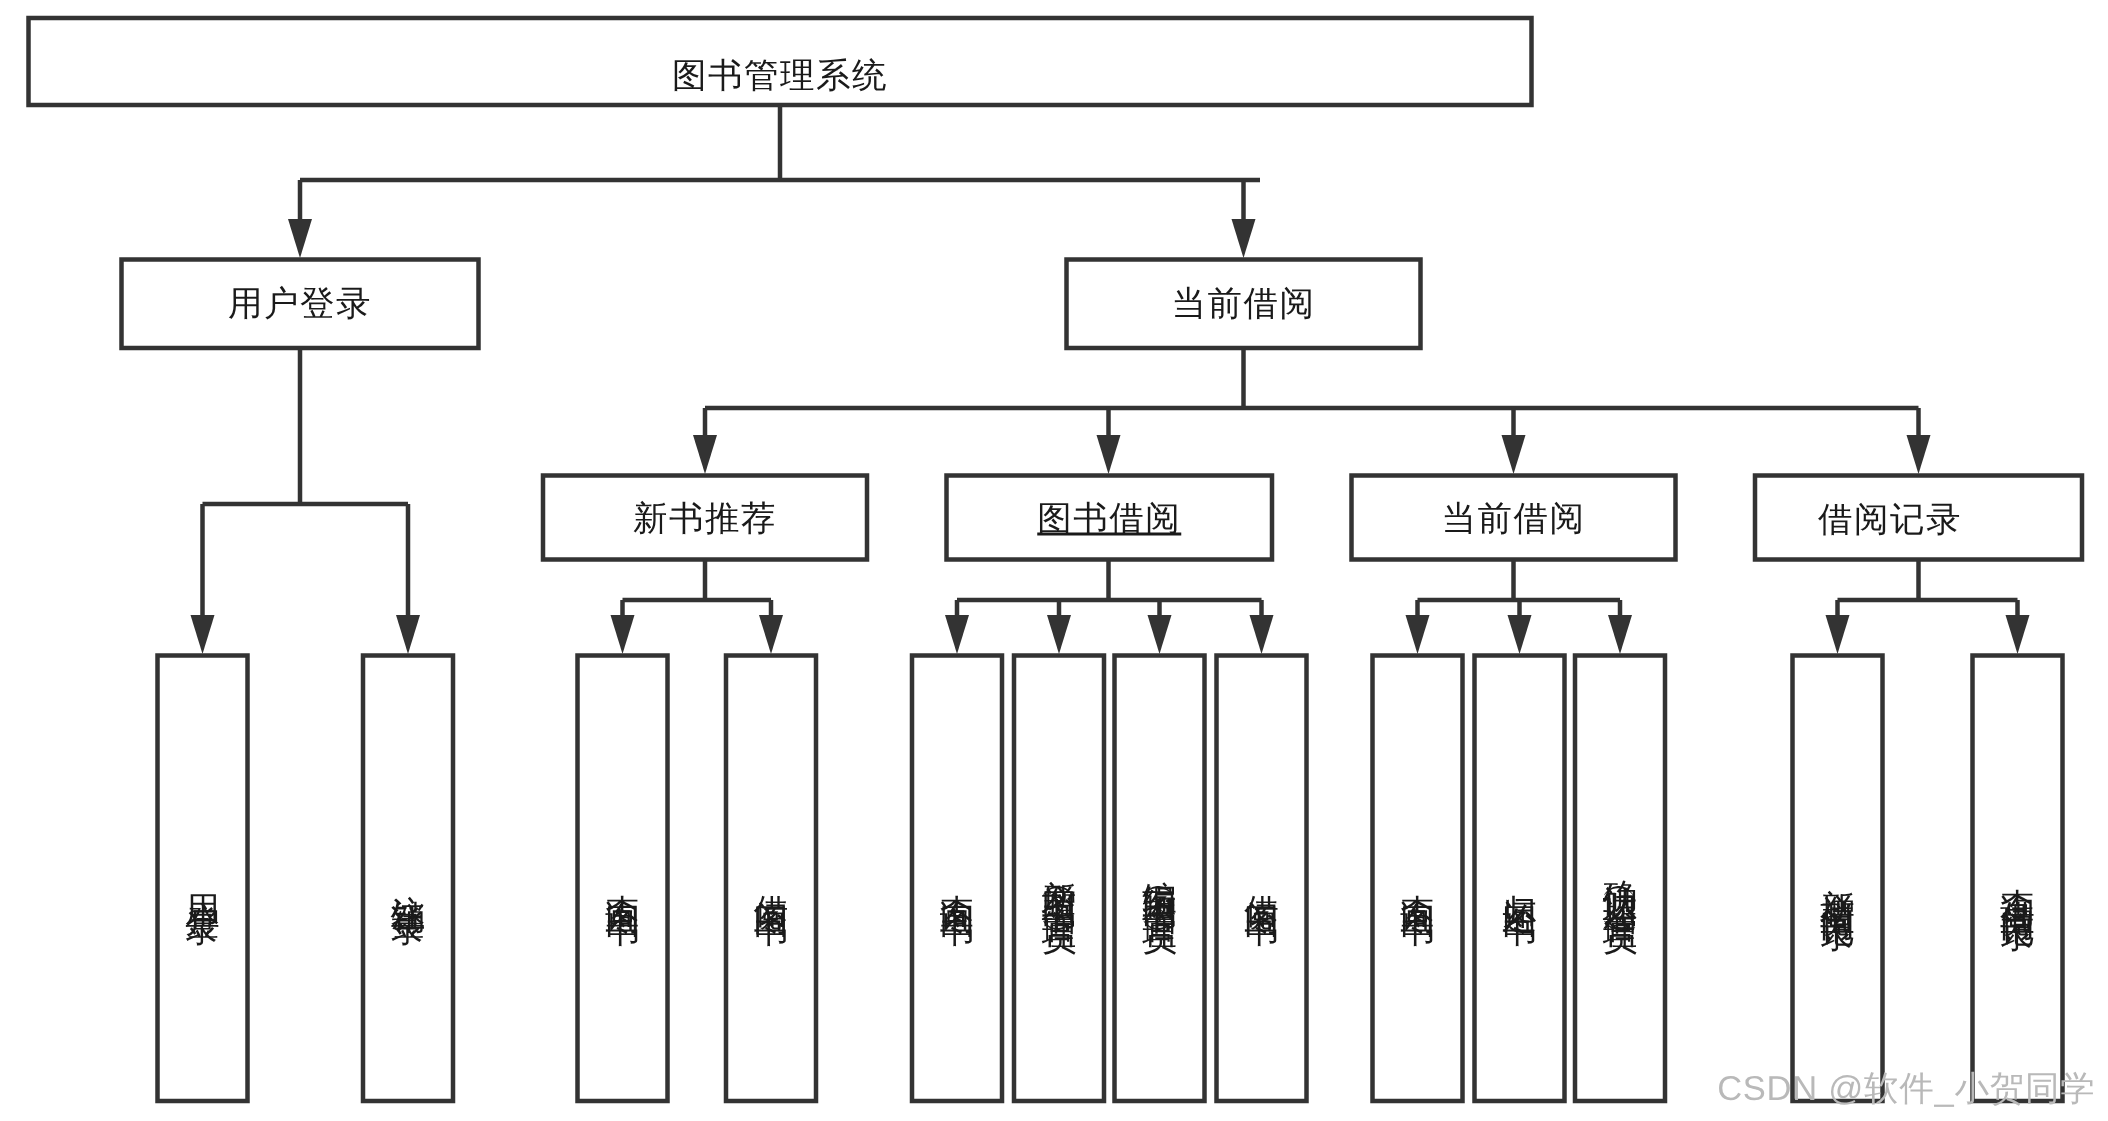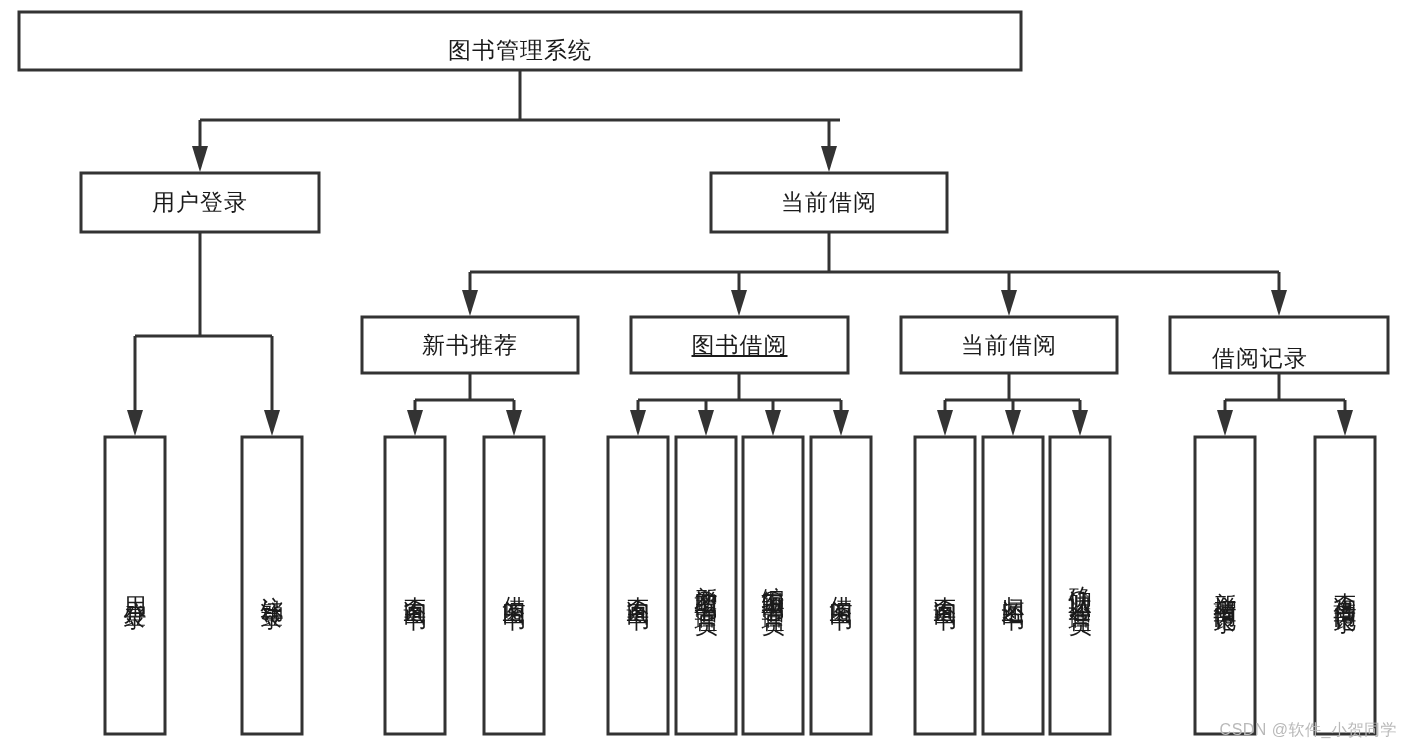--- a/index.html
+++ b/index.html
@@ -60,21 +60,21 @@
     writing-mode: vertical-rl;
     text-orientation: upright;
     letter-spacing: 4px;
     line-height: 1;
     pointer-events: none;
   }
   .watermark {
     position: absolute;
     right: 8px;
     bottom: 6px;
-    font-size: 16px;
+    font-size: 23px;
     color: #b9b9b9;
     letter-spacing: 0.5px;
     white-space: nowrap;
   }
 </style>
 </head>
 <body>
 
 <div id="diagram-root">
 
@@ -167,21 +167,21 @@
     </g>
   </svg>
 
   <div id="labels-layer">
       <div class="node-label-h" style="left: 19px; top: 12px; width: 1002px; height: 76px; border-radius: 19px;">图书管理系统</div>
       <div class="node-label-h" style="left: 81px; top: 173px; width: 238px; height: 59px;">用户登录</div>
       <div class="node-label-h" style="left: 711px; top: 173px; width: 236px; height: 59px;">当前借阅</div>
       <div class="node-label-h" style="left: 362px; top: 317px; width: 216px; height: 56px;">新书推荐</div>
       <div class="node-label-h" style="left: 631px; top: 317px; width: 217px; height: 56px; text-decoration: underline;">图书借阅</div>
       <div class="node-label-h" style="left: 901px; top: 317px; width: 216px; height: 56px;">当前借阅</div>
-      <div class="node-label-h" style="left: 1170px; top: 330px; width: 180px; height: 56px;">借阅记录</div>
+      <div class="node-label-h" style="left: 1170px; top: 318px; width: 180px; height: 56px;">借阅记录</div>
       <div class="node-label-v" style="left: 105px; top: 437px; width: 60px; height: 297px;">用户登录</div>
       <div class="node-label-v" style="left: 242px; top: 437px; width: 60px; height: 297px;">注销登录</div>
       <div class="node-label-v" style="left: 385px; top: 437px; width: 60px; height: 297px;">查询图书</div>
       <div class="node-label-v" style="left: 484px; top: 437px; width: 60px; height: 297px;">借阅图书</div>
       <div class="node-label-v" style="left: 608px; top: 437px; width: 60px; height: 297px;">查询图书</div>
       <div class="node-label-v" style="left: 676px; top: 437px; width: 60px; height: 297px;">新增图书（管理员）</div>
       <div class="node-label-v" style="left: 743px; top: 437px; width: 60px; height: 297px;">编辑图书（管理员）</div>
       <div class="node-label-v" style="left: 811px; top: 437px; width: 60px; height: 297px;">借阅图书</div>
       <div class="node-label-v" style="left: 915px; top: 437px; width: 60px; height: 297px;">查询图书</div>
       <div class="node-label-v" style="left: 983px; top: 437px; width: 60px; height: 297px;">归还图书</div>

